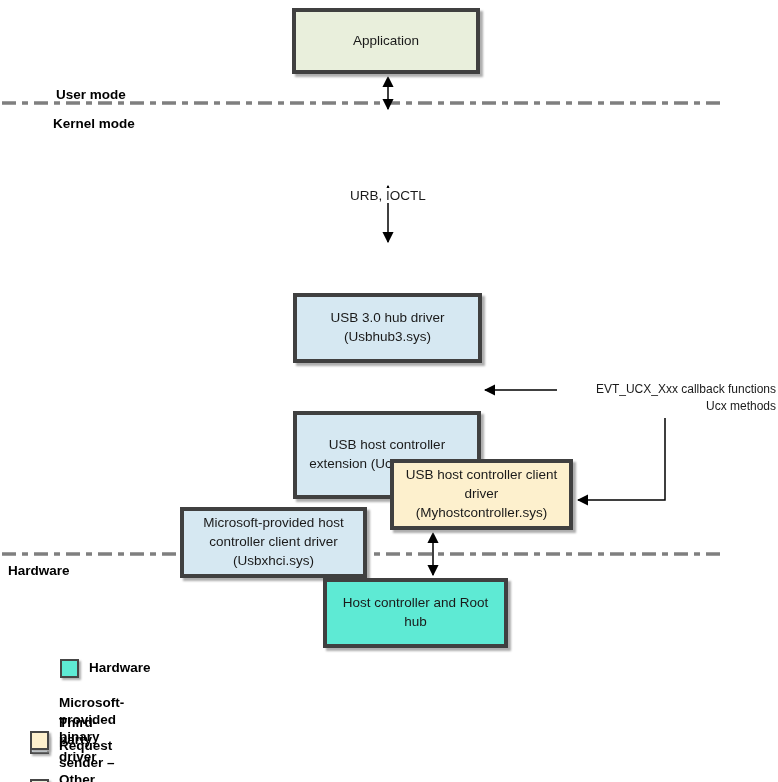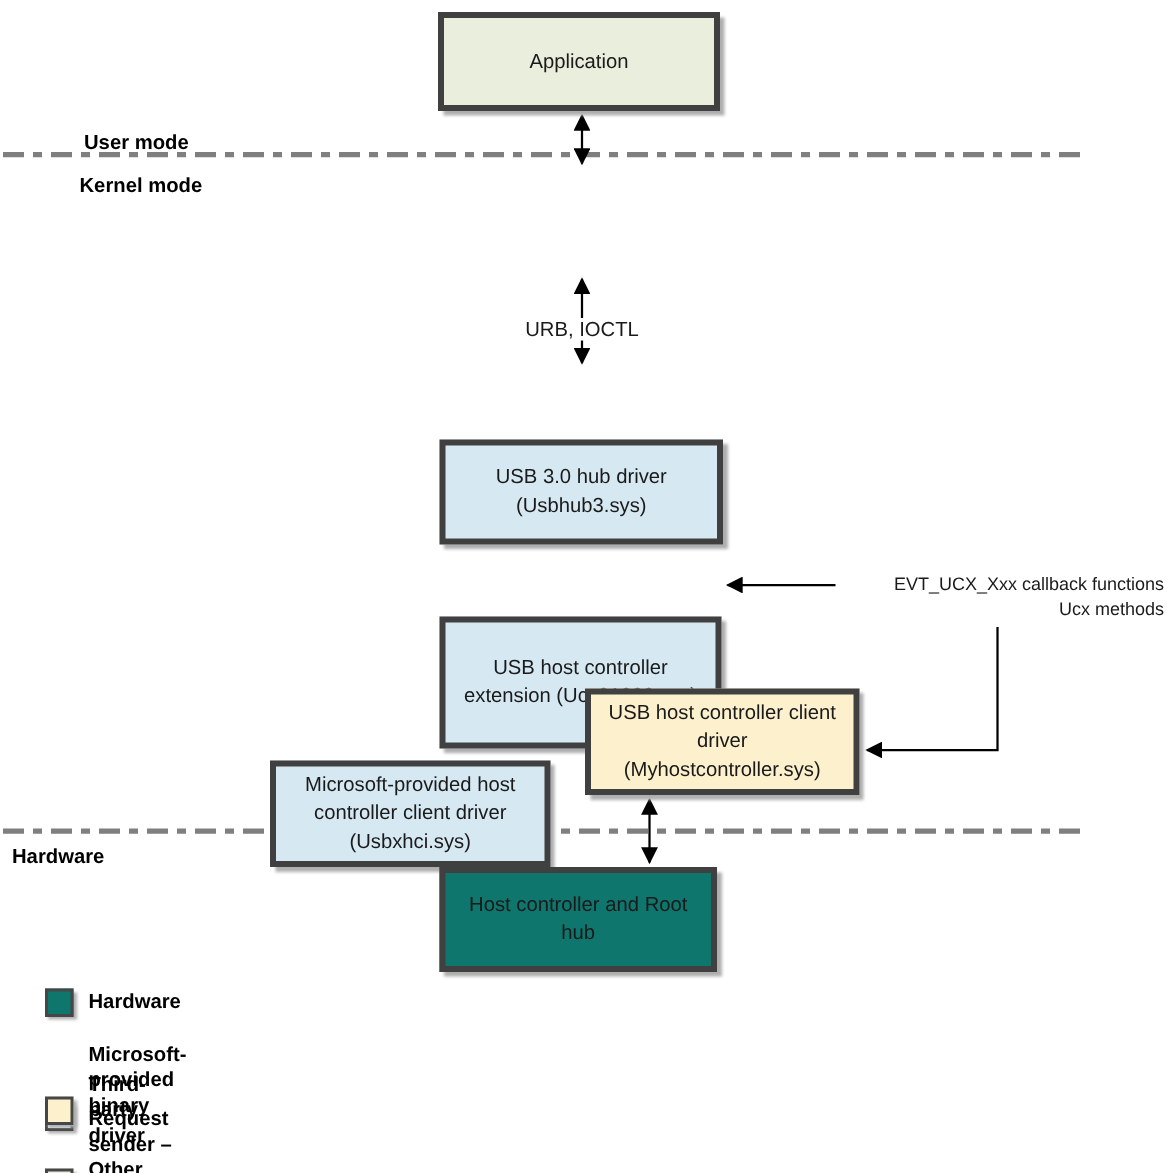--- a/index.html
+++ b/index.html
@@ -12,21 +12,21 @@
     position:absolute;box-sizing:border-box;
     border:4px solid #404040;
     box-shadow:3px 3px 2px #aeaeae;
     display:flex;align-items:center;justify-content:center;
     text-align:center;font-size:13.5px;line-height:1.4;
     white-space:pre-line;padding:2px 6px;
   }
   .fill-green{background:#e9efdc;}
   .fill-blue{background:#d6e8f2;margin-top:48px;}
   .fill-yellow{background:#fdf0cd;}
-  .fill-gray{background:#0f766e;}
+  .fill-gray{background:#5eead4;margin-left:30px;}
   .mode-label{
     position:absolute;font-size:13.5px;font-weight:bold;color:#000;
   }
   .float-label{
     position:absolute;font-size:13.5px;color:#1a1a1a;background:#ffffff;
     padding:0 4px;white-space:nowrap;
   }
   .evt-label{
     position:absolute;left:552px;top:381px;width:224px;
     font-size:12px;line-height:1.45;text-align:right;color:#1a1a1a;
@@ -97,21 +97,21 @@
 
   <div class="box fill-gray" style="left:293px;top:578px;width:185px;height:70px;">Host controller and Root
 hub</div>
 
   <div class="mode-label" style="left:8px;top:87px;margin-left:48px;">User mode</div>
 
   <div class="mode-label" style="left:14px;top:116px;margin-left:39px;">Kernel mode</div>
 
   <div class="mode-label" style="left:8px;top:563px;">Hardware</div>
 
-  <div class="float-label" style="left:388px;top:212px;transform:translateX(-50%);">URB, IOCTL</div>
+  <div class="float-label" style="left:388px;top:188px;transform:translateX(-50%);">URB, IOCTL</div>
 
   <div class="evt-label">EVT_UCX_Xxx callback functions
 Ucx methods</div>
 
   <div class="legend">
     <div class="legend-row r0">
       <span class="swatch fill-gray"></span>
       <span class="legend-label">Hardware</span>
     </div>
     <div class="legend-row r1">

